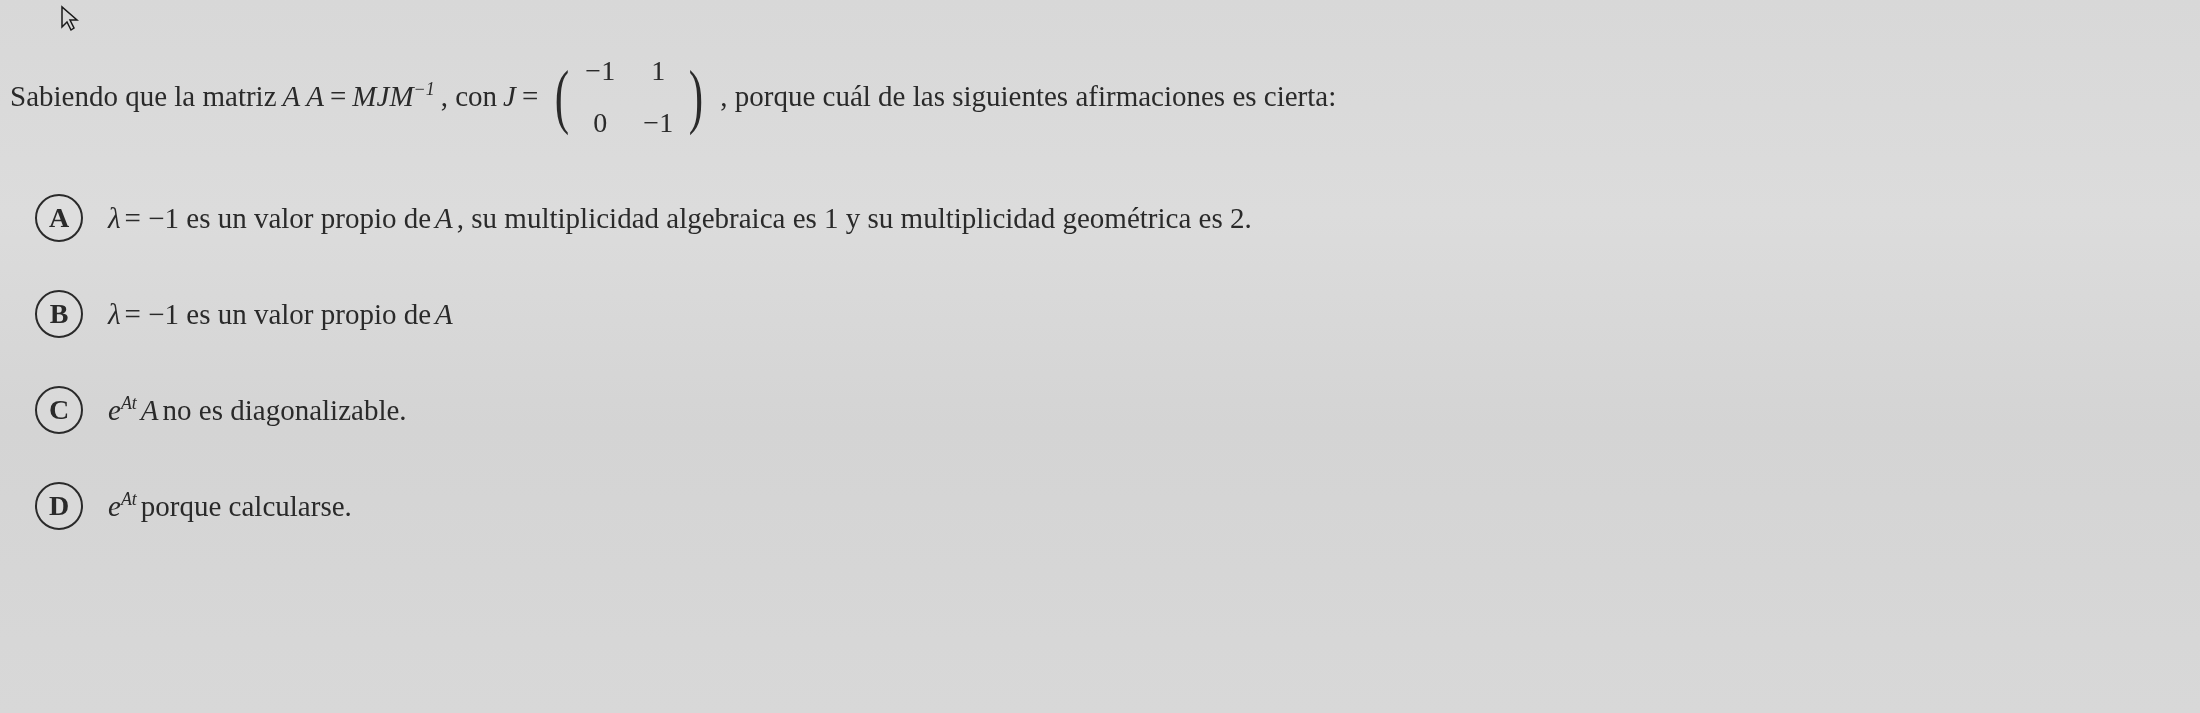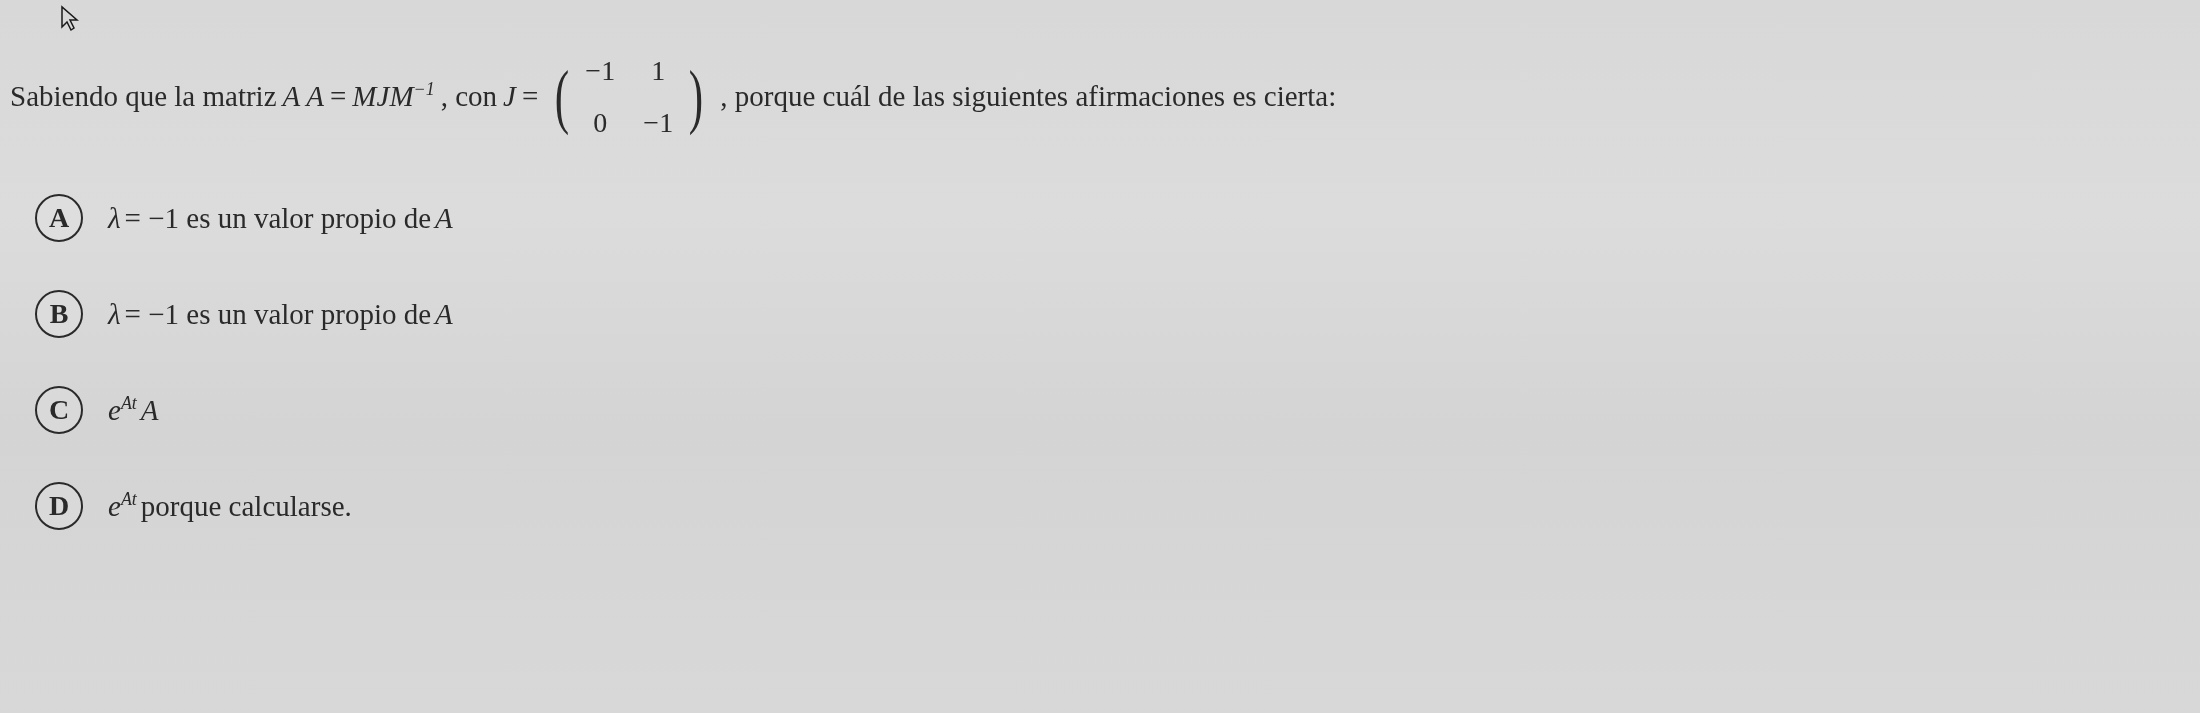--- a/index.html
+++ b/index.html
@@ -132,37 +132,39 @@
 </div>
 
 <div class="options">
 
   <div class="option">
     <div class="option-letter">A</div>
     <div class="option-text">
       <span class="math-var">λ</span>
         <span> = −1 es un valor propio de </span>
         <span class="math-var">A</span>
+        <span>, su multiplicidad algebraica es 1 y su multiplicidad geométrica es 2.</span>
     </div>
   </div>
 
   <div class="option">
     <div class="option-letter">B</div>
     <div class="option-text">
       <span class="math-var">λ</span>
         <span> = −1 es un valor propio de </span>
         <span class="math-var">A</span>
     </div>
   </div>
 
   <div class="option">
     <div class="option-letter">C</div>
     <div class="option-text">
       <span><span class="math-var">e</span><span class="sup">At</span></span>
         <span class="math-var">A</span>
+        <span> no es diagonalizable.</span>
     </div>
   </div>
 
   <div class="option">
     <div class="option-letter">D</div>
     <div class="option-text">
       <span><span class="math-var">e</span><span class="sup">At</span></span>
         <span> porque calcularse.</span>
     </div>
   </div>

